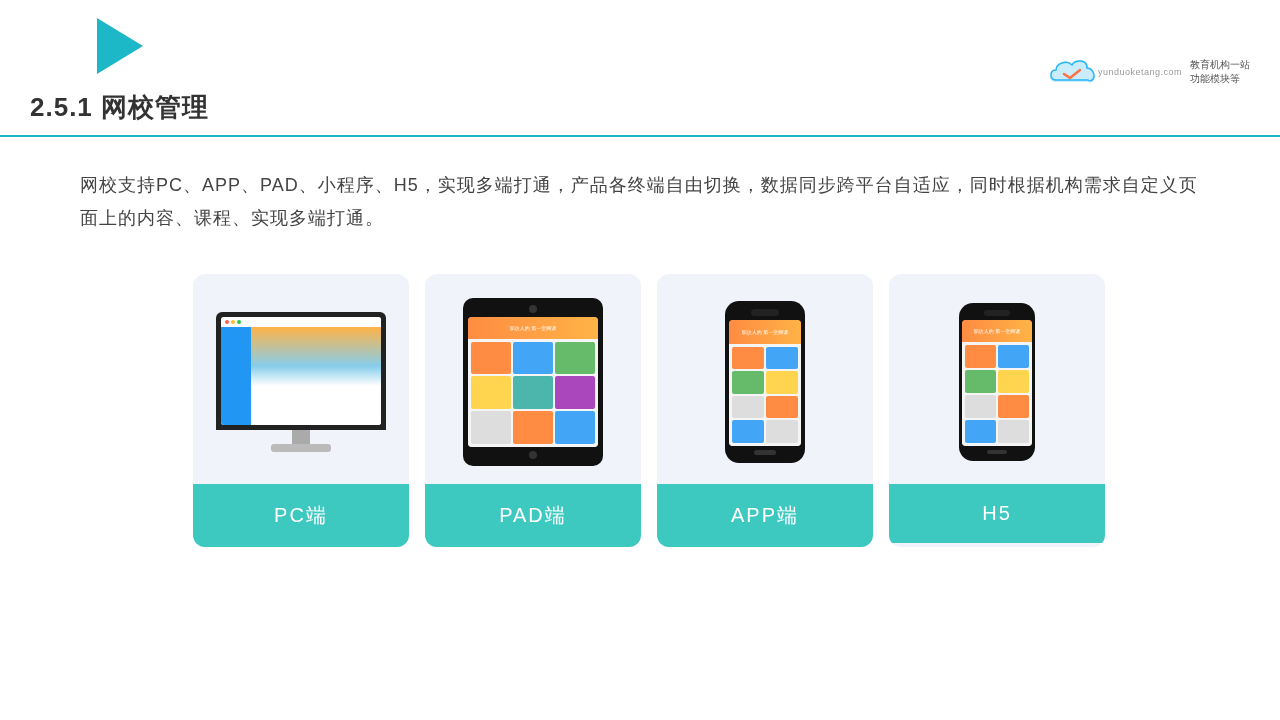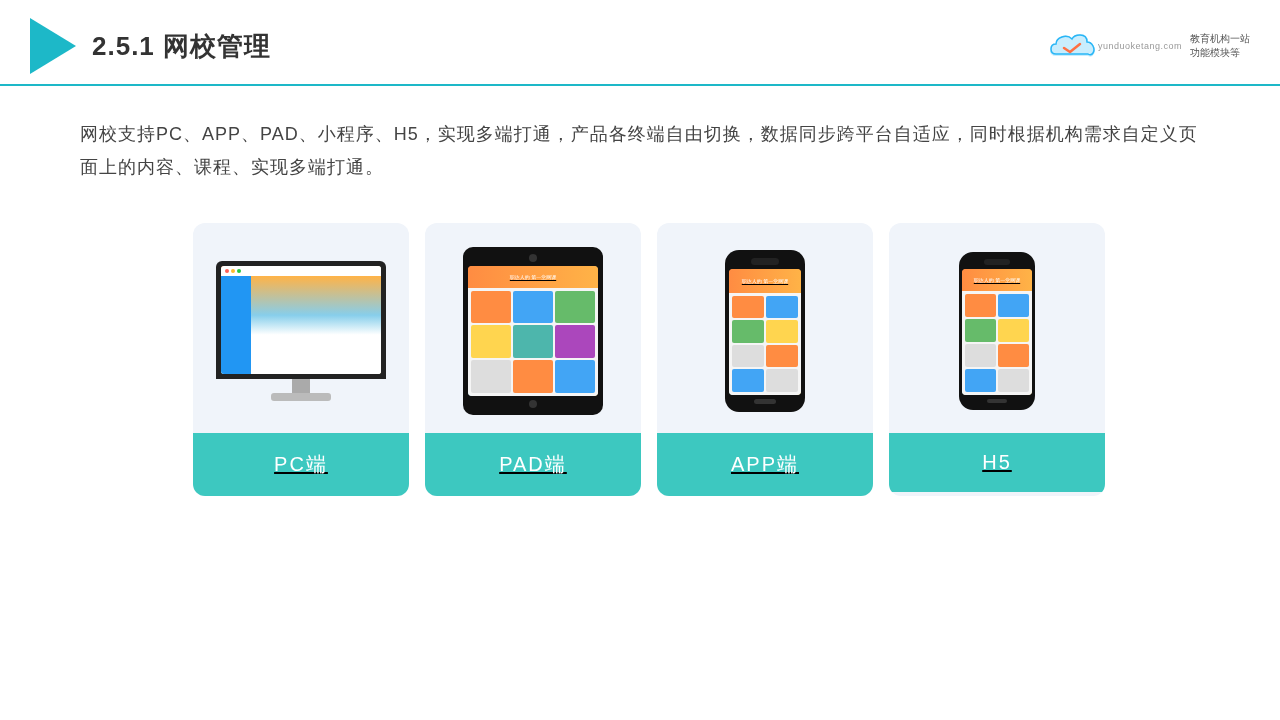--- a/index.html
+++ b/index.html
@@ -17,20 +17,21 @@
       display: flex;
       align-items: center;
       justify-content: space-between;
       padding: 18px 30px 10px 30px;
       border-bottom: 2px solid #1db8c8;
     }
     .header-left {
       display: flex;
       align-items: center;
       gap: 16px;
+      flex-direction: column;
     }
     .logo-triangle {
       width: 0;
       height: 0;
       border-top: 28px solid transparent;
       border-bottom: 28px solid transparent;
       border-left: 46px solid #1db8c8;
     }
     .header-title {
       font-size: 26px;
@@ -74,21 +75,20 @@
       line-height: 1.85;
       letter-spacing: 1px;
     }
 
     
     .cards-container {
       display: flex;
       gap: 16px;
       padding: 28px 50px 0 68px;
       justify-content: center;
-      text-decoration: underline;
     }
 
     .card {
       background: #f0f4fa;
       border-radius: 12px;
       width: 216px;
       flex-shrink: 0;
       overflow: hidden;
       display: flex;
       flex-direction: column;

